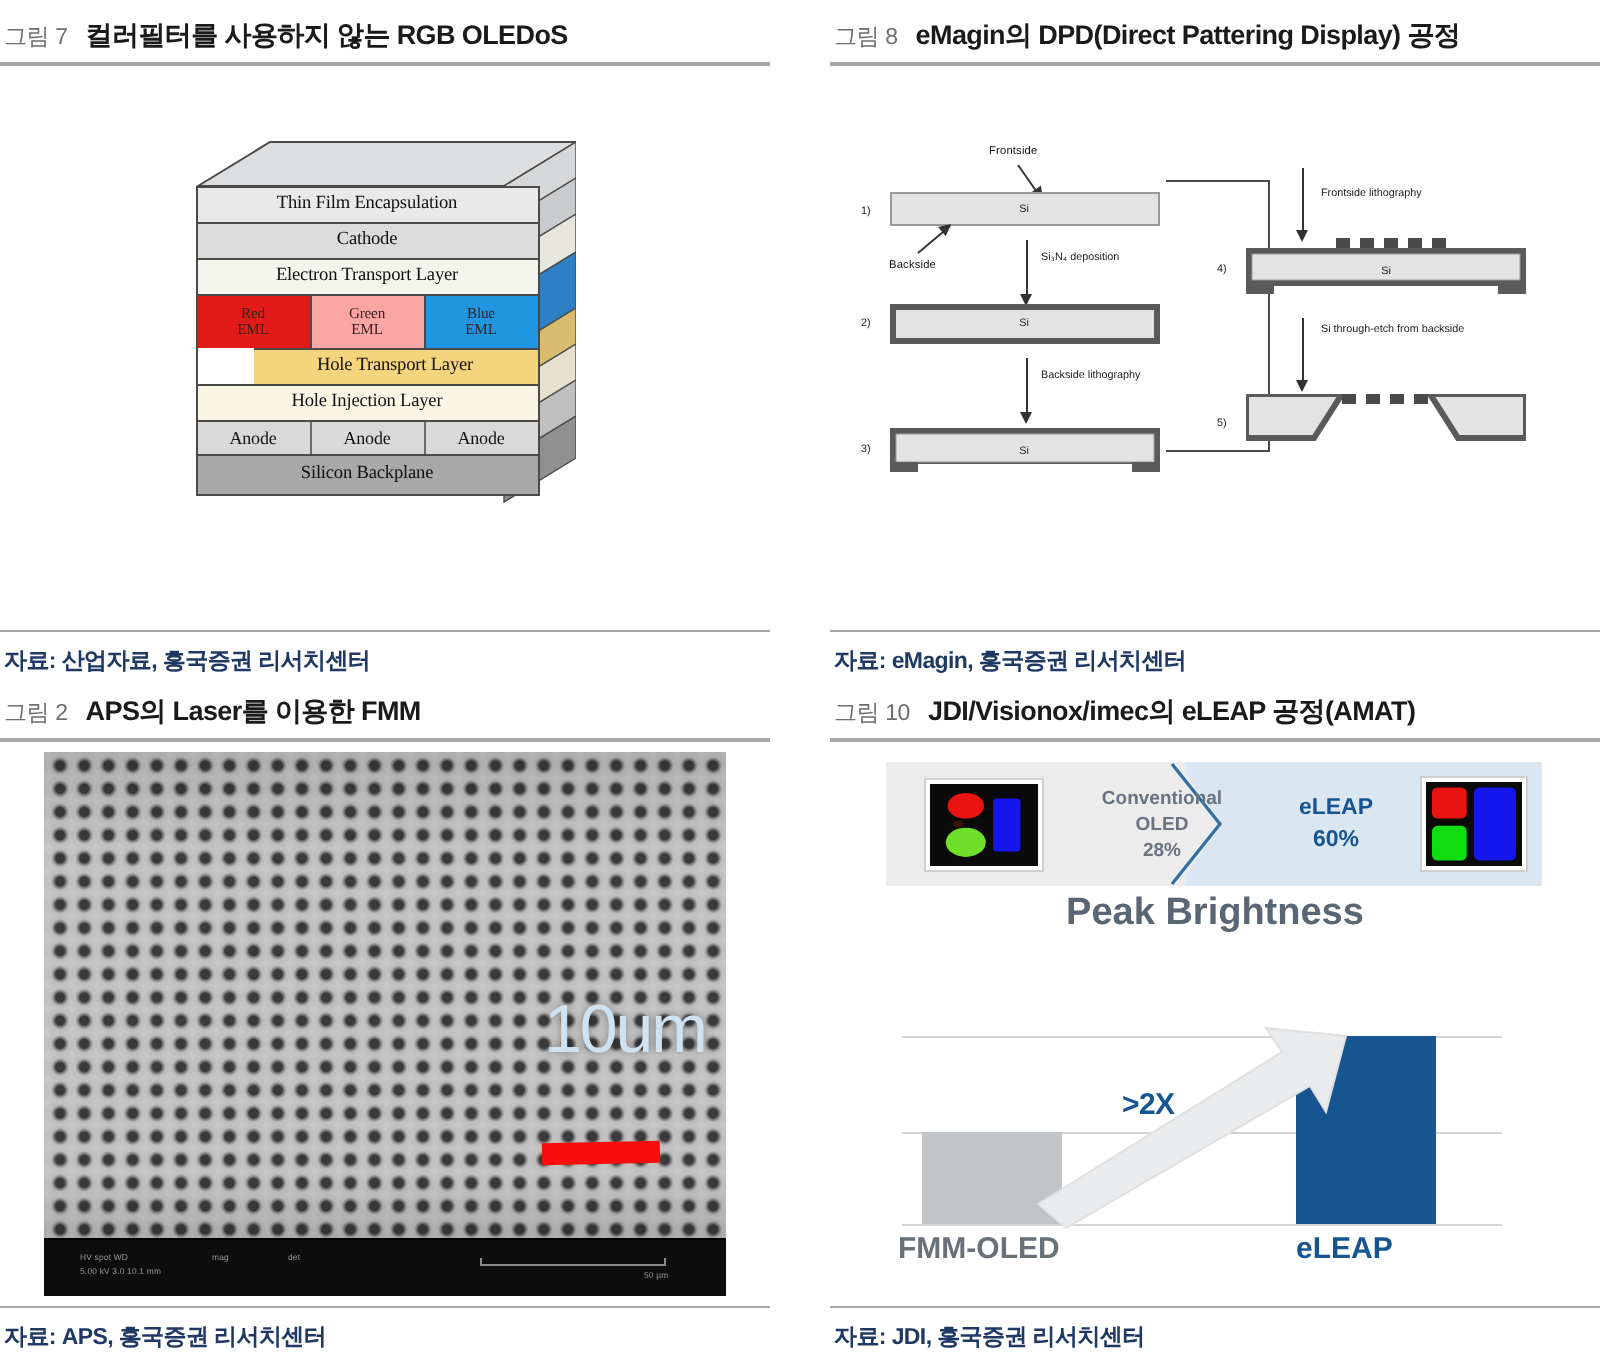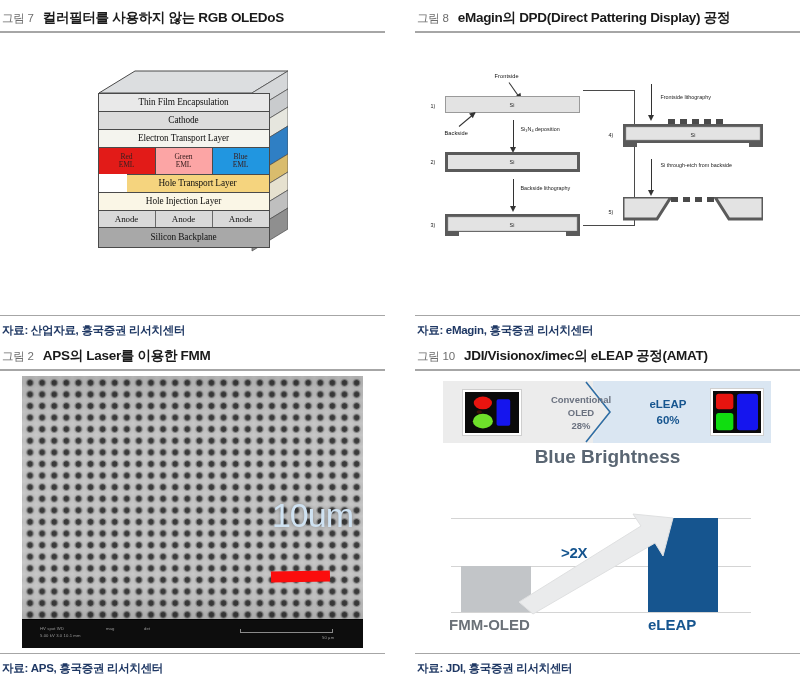--- a/index.html
+++ b/index.html
@@ -591,21 +591,21 @@
 
             <div class="rgb-panel" style="left:268px; top:8px; width:52px; height:46px;">
               <svg viewBox="0 0 52 46" width="100%" height="100%">
                 <rect x="3" y="3" width="19" height="17" rx="3" fill="#e8140f"></rect>
                 <rect x="3" y="24" width="19" height="19" rx="3" fill="#10dd10"></rect>
                 <rect x="26" y="3" width="23" height="40" rx="3" fill="#1515ee"></rect>
               </svg>
             </div>
           </div>
 
-          <div class="pb-title">Blue Brightness</div>
+          <div class="pb-title">Peak Brightness</div>
 
           <div class="bc">
             <div class="bc-grid" style="top:30px;"></div>
             <div class="bc-grid" style="top:78px;"></div>
             <div class="bc-grid" style="top:124px;"></div>
 
             <div class="bar-fmm"></div>
             <div class="bar-eleap"></div>
 
             <svg style="position:absolute; left:70px; top:22px;" width="170" height="105" viewBox="0 0 170 105">

